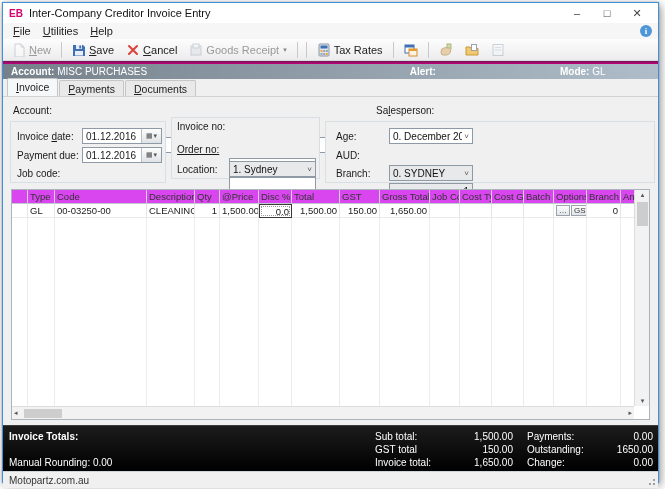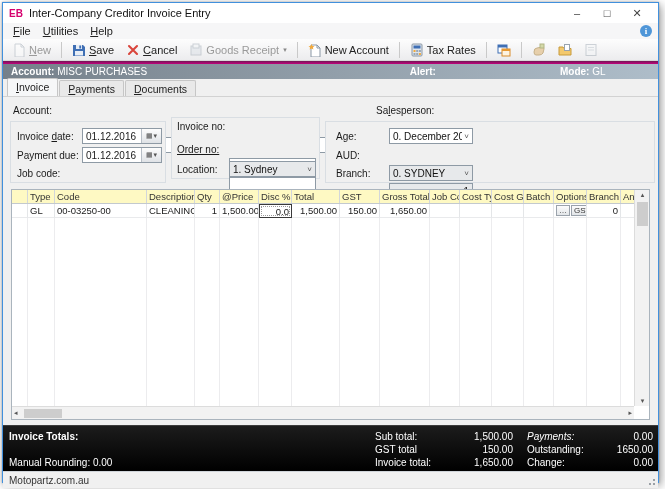--- a/index.html
+++ b/index.html
@@ -59,21 +59,21 @@
   .datebox { position:absolute; height:16px; border:1px solid #8e9aa5; background:#fff; font-size:10px;
     display:flex; align-items:center; }
   .datebox .dval { flex:1; padding:0 3px; }
   .drop-btn { width:20px; height:14px; background:linear-gradient(#fdfdfd,#dfe2e6); border-left:1px solid #b7bec6;
     font-size:7px; color:#555; display:flex; align-items:center; justify-content:center; gap:1px; }
   .groupbox { position:absolute; border:1px solid #d9dee3; background:#f0f0f0; }
   
   .grid { position:absolute; left:8px; top:92px; width:639px; height:231px; border:1px solid #aab4bd; background:#fff; }
   .grid-inner { position:absolute; left:0; top:0; right:15px; bottom:13px; overflow:hidden; }
   .grow { display:flex; height:14px; }
-  .gh { background:#fef9c3; border-bottom:1px solid #c3c9ce; }
+  .gh { background:#d946ef; border-bottom:1px solid #c3c9ce; }
   .gh .gc { border-right:1px solid #d2d6da; color:#333; font-size:9.5px; line-height:13px; }
   .gc { flex:none; padding:0 2px; white-space:nowrap; overflow:hidden; font-size:9.5px; line-height:13px; }
   .gd .gc { border-right:1px solid #e4e6e8; border-bottom:1px solid #e9eaec; }
   .num { text-align:right; }
   .cols-bg { position:absolute; left:0; top:28px; bottom:0; display:flex; }
   .cols-bg .gc { height:100%; border-right:1px solid #ececee; }
   .c0{width:16px}.c1{width:27px}.c2{width:92px}.c3{width:48px}.c4{width:25px}.c5{width:39px}
   .c6{width:33px}.c7{width:48px}.c8{width:40px}.c9{width:50px}.c10{width:30px}.c11{width:32px}
   .c12{width:32px}.c13{width:30px}.c14{width:33px}.c15{width:34px}.c16{width:28px}
   .focus-cell { border:1px solid #3a3a3a !important; outline:1px dotted #999; outline-offset:-3px; background:#fff; }
@@ -158,30 +158,20 @@
       <span class="tb-icon dim">
         <svg viewBox="0 0 14 14">
             <rect x="2" y="3" width="10" height="9" fill="#d7dde4" stroke="#98a3ae"></rect>
             <rect x="4" y="1" width="6" height="4" fill="#eef1f4" stroke="#98a3ae"></rect>
           </svg>
       </span>
         <span>Goods Receipt</span>
       <span class="tb-caret">▾</span>
     </span>
     <span class="tb-sep"></span>
-    <span class="tb-btn">
-      <span class="tb-icon">
-        <svg viewBox="0 0 14 14">
-            <path d="M3 2h6l3 3v9H3z" fill="#fff" stroke="#8a97a5"></path>
-            <path d="M9 2v3h3" fill="none" stroke="#8a97a5"></path>
-            <path d="M3.5 1 L4.4 3 L6.5 3.3 L4.9 4.6 L5.4 6.6 L3.5 5.5 L1.6 6.6 L2.1 4.6 L0.5 3.3 L2.6 3Z" fill="#f2a93b"></path>
-          </svg>
-      </span>
-        <span>New Account</span>
-    </span>
     <span class="tb-sep"></span>
     <span class="tb-btn">
       <span class="tb-icon">
         <svg viewBox="0 0 14 14">
             <rect x="2" y="1" width="10" height="12" rx="1" fill="#dfe5ec" stroke="#8a97a5"></rect>
             <rect x="3.5" y="2.5" width="7" height="3" fill="#3f6fb4"></rect>
             <rect x="3.5" y="7" width="2" height="2" fill="#f2a93b"></rect>
             <rect x="6.2" y="7" width="2" height="2" fill="#9aa7b5"></rect>
             <rect x="8.9" y="7" width="2" height="2" fill="#9aa7b5"></rect>
             <rect x="3.5" y="10" width="2" height="2" fill="#9aa7b5"></rect>
@@ -383,21 +373,21 @@
     <span class="t-abs" style="left:6px; top:31px;">
       <span>Manual Rounding:</span>
       <span>0.00</span>
     </span>
     <span class="t-abs" style="left:372px; top:5px;">Sub total:</span>
     <span class="t-abs t-val" style="left:430px; top:5px;  width:80px;">1,500.00</span>
     <span class="t-abs" style="left:372px; top:18px;">GST total</span>
     <span class="t-abs t-val" style="left:430px; top:18px; width:80px;">150.00</span>
     <span class="t-abs" style="left:372px; top:31px;">Invoice total:</span>
     <span class="t-abs t-val" style="left:430px; top:31px; width:80px;">1,650.00</span>
-    <span class="t-abs" style="left:524px; top:5px;font-style:italic;">Payments:</span>
+    <span class="t-abs" style="left:524px; top:5px;">Payments:</span>
     <span class="t-abs t-val" style="left:570px; top:5px;  width:80px;">0.00</span>
     <span class="t-abs" style="left:524px; top:18px;">Outstanding:</span>
     <span class="t-abs t-val" style="left:570px; top:18px; width:80px;">1650.00</span>
     <span class="t-abs" style="left:524px; top:31px;">Change:</span>
     <span class="t-abs t-val" style="left:570px; top:31px; width:80px;">0.00</span>
   </div>
 
   <div class="statusbar">
     <span>Motopartz.com.au</span>
     <span class="grip"></span>

